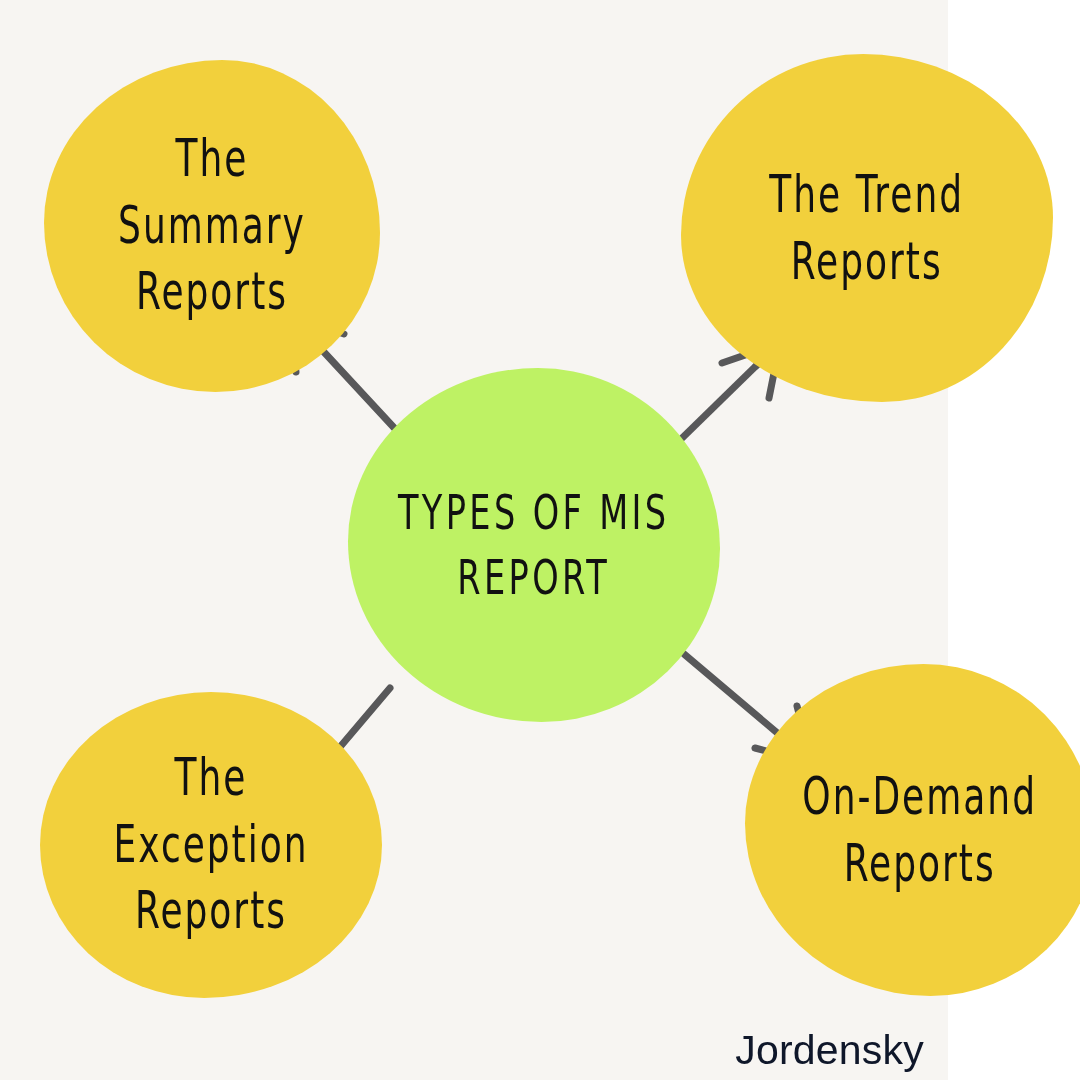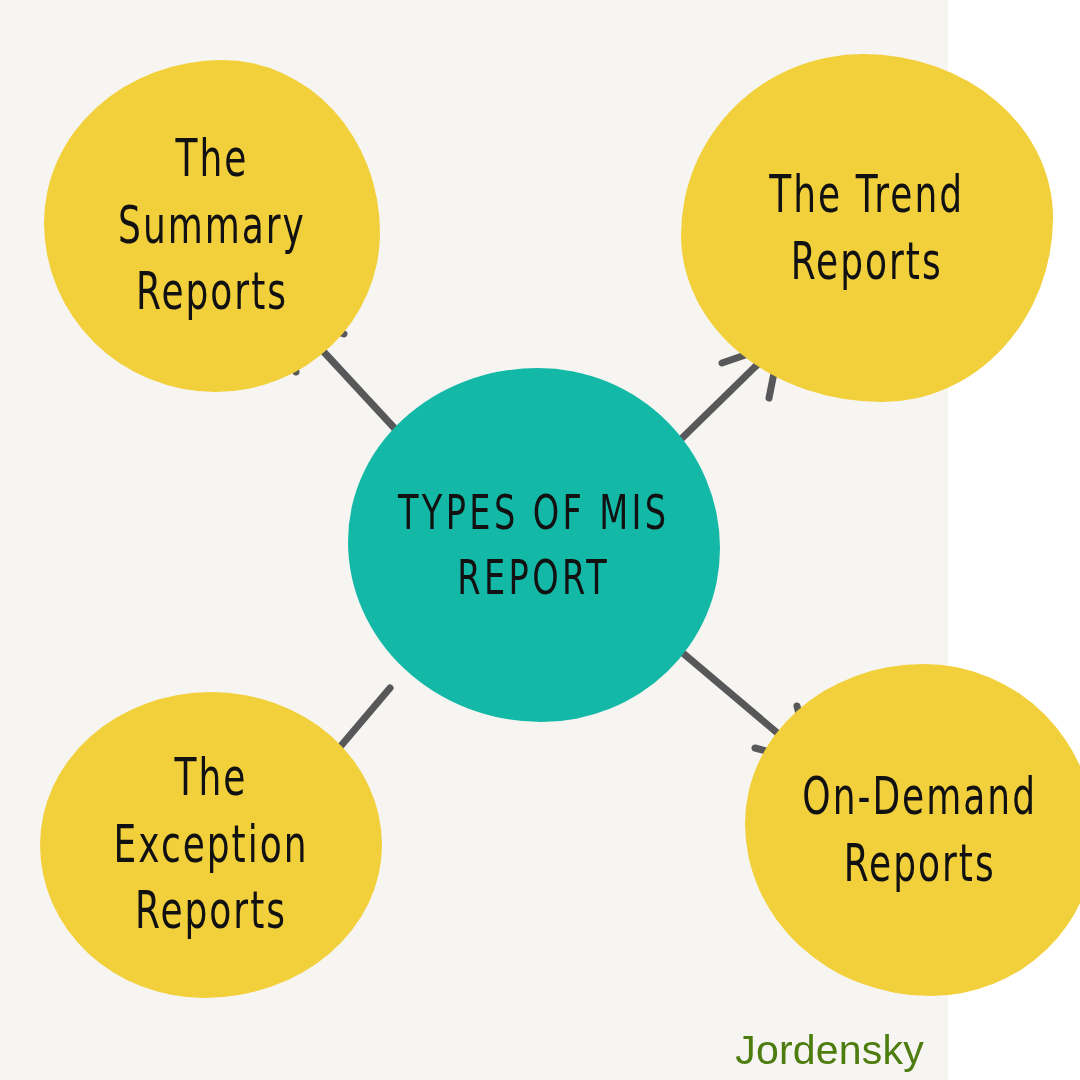--- a/index.html
+++ b/index.html
@@ -72,40 +72,40 @@
     left: 40px;  top: 692px; width: 342px; height: 306px;
     border-radius: 50% 50% 52% 48% / 50% 50% 50% 50%;
   }
   #node-ondemand {
     left: 745px; top: 664px; width: 350px; height: 332px;
     border-radius: 51% 49% 47% 53% / 48% 52% 48% 52%;
   }
 
   #node-center {
     left: 348px; top: 368px; width: 372px; height: 354px;
-    background: #14b8a6;
+    background: #bef264;
     border-radius: 51% 49% 48% 52% / 49% 51% 49% 51%;
     z-index: 2;
   }
   #node-center .blob-label {
     font-size: 42px;
     letter-spacing: 0.10em;
     line-height: 1.36;
   }
 
   
   #watermark {
     position: absolute;
     right: 24px;
     bottom: 6px;
     z-index: 3;
     font-family: "Liberation Sans", sans-serif;
     font-size: 41px;
     font-weight: 400;
-    color: #4d7c0f;
+    color: #0f172a;
     letter-spacing: 0.005em;
   }
 </style>
 </head>
 <body>
 
 <div id="canvas">
 
   <svg id="arrow-layer" viewBox="0 0 1080 1080">
 

